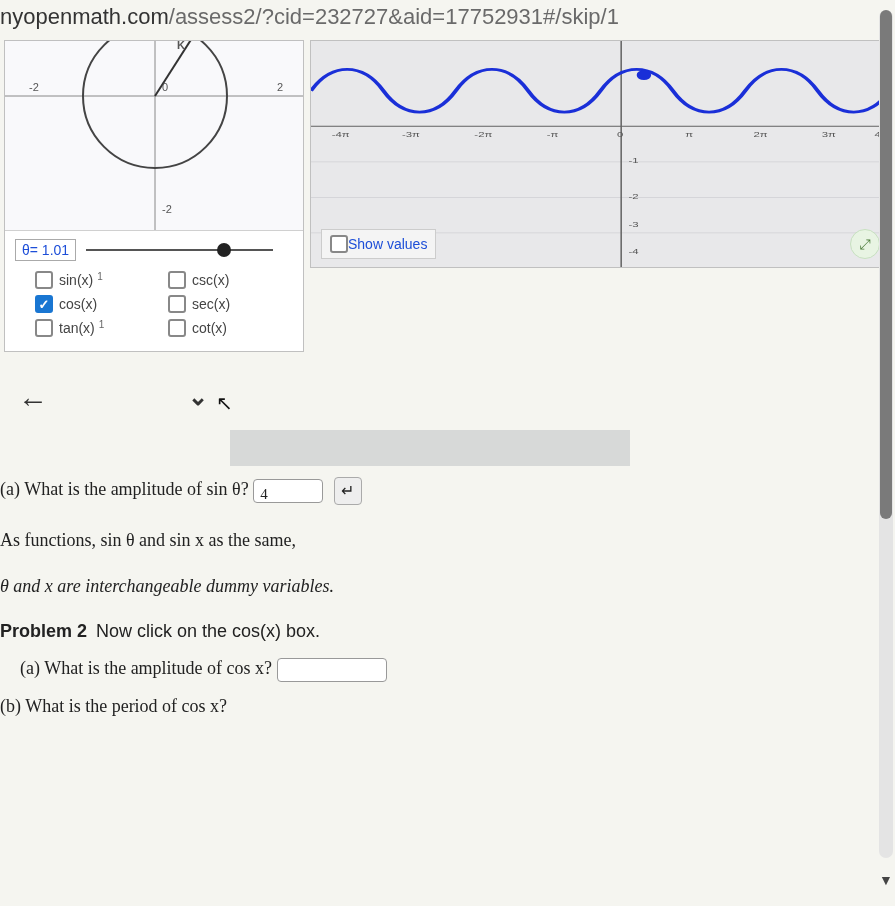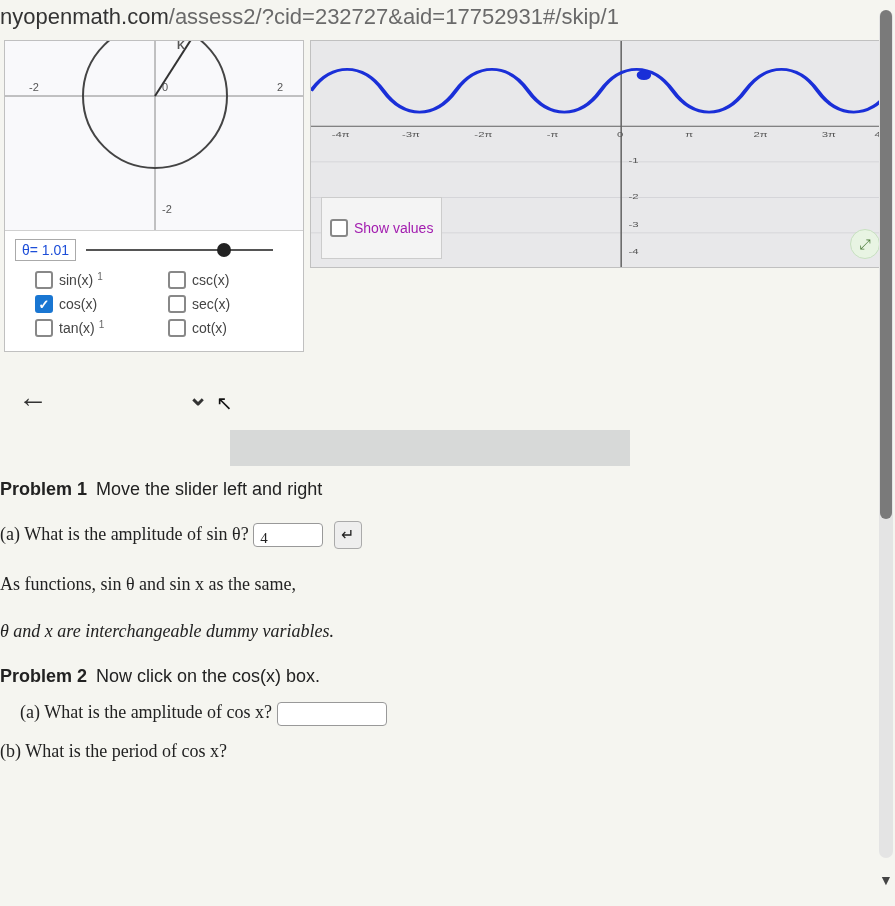--- a/index.html
+++ b/index.html
@@ -90,23 +90,23 @@
     background: #e8e8ea;
     border: 1px solid #c0c0c0;
     position: relative;
     height: 228px;
   }
   .show-values {
     position: absolute;
     bottom: 8px; left: 10px;
     background: #f4f4f4;
     border: 1px solid #ccc;
-    padding: 21px 8px;
-    display: flex; align-items: center; gap:6px;
-    font-size: 14px; color:#a21caf;
+    padding: 5px 8px;
+    display: flex; align-items: center; 
+    font-size: 14px; color:#1d4ed8;
   }
   .fullscreen-btn {
     position: absolute;
     bottom: 8px; right: 10px;
     width: 30px; height: 30px;
     border: 1px solid #c7e0c0;
     border-radius: 50%;
     background: #e8f4e3;
     display:flex;align-items:center;justify-content:center;
     font-size:14px; color:#4a7a3a;
@@ -302,24 +302,20 @@
   <div class="back-arrow">←</div>
   <div class="chev-box">
     <span class="chev">⌄</span>
     <span class="cursor-icon">↖</span>
   </div>
 </div>
 <div class="gray-bar"></div>
 
 <div class="problems">
 
-  <div class="p-line">
-    <b>Problem 1</b>&nbsp;
-    <span style="font-family:Arial;">Move the slider left and right</span>
-  </div>
 
   <div class="p-line">
     <span>(a) What is the amplitude of sin θ?</span>
     <span class="ans-input">4</span>
     <span class="enter-btn">↵</span>
   </div>
 
 
   <div class="p-line" style="margin-top:20px; margin-bottom:16px;">
     <span>As functions, sin θ and sin x as the same,</span>

